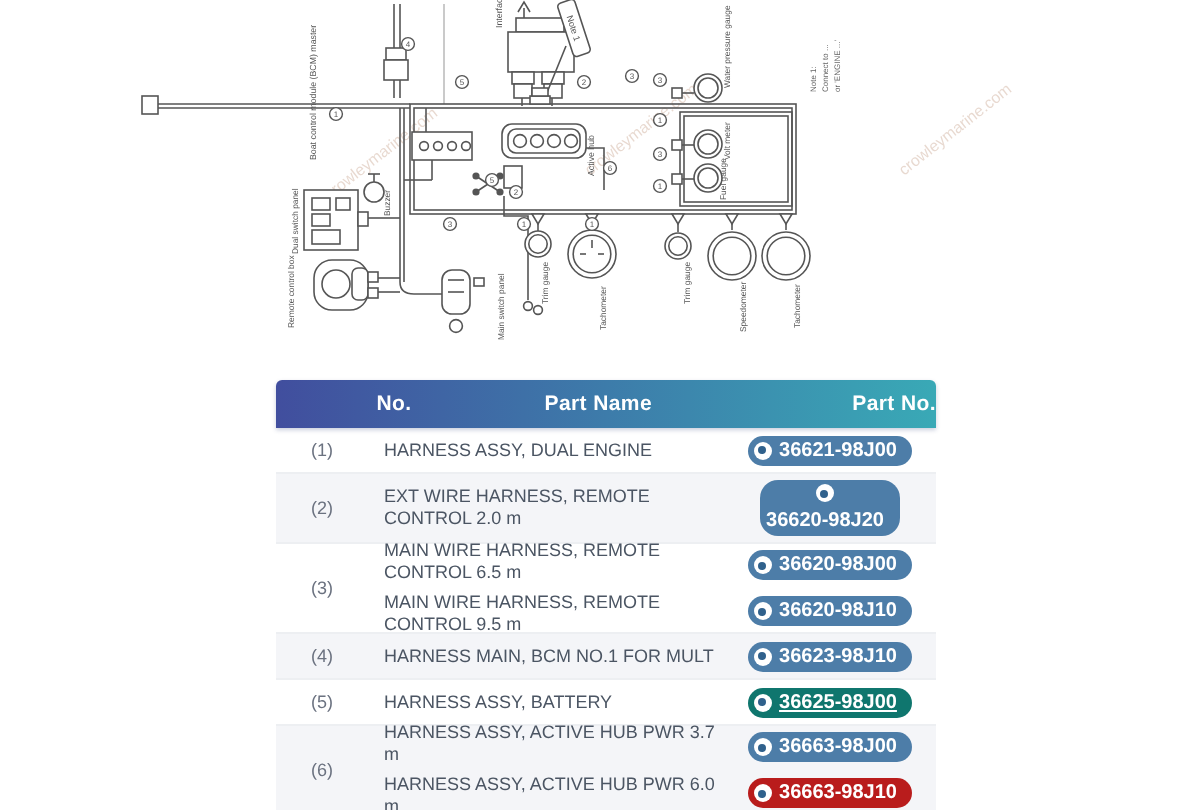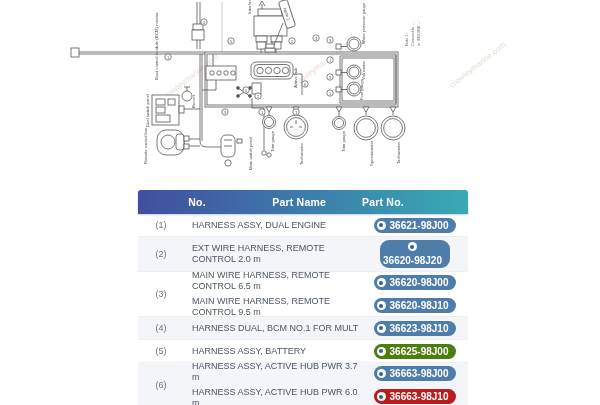--- a/index.html
+++ b/index.html
@@ -8,21 +8,21 @@
   .diagram-wrap{position:absolute;left:0;top:0;width:600px;height:188px;}
   svg text{font-family:"Liberation Sans", sans-serif;}
 
   
   .parts-table{position:absolute;left:138px;top:190px;width:330px;}
   .thead{display:flex;align-items:center;height:24px;border-radius:3px 3px 0 0;
          box-shadow:0 1px 2px rgba(40,60,120,.25);}
   .th{color:#fff;font-size:10.5px;font-weight:bold;letter-spacing:.2px;padding-left:36px;}
   .th-no{width:46px;text-align:center;}
   .th-name{flex:1;text-align:right;}
-  .th-part{width:106px;text-align:left;}
+  .th-part{width:106px;text-align:right;}
   .row{display:flex;align-items:center;border-bottom:1px solid #edeff2;min-height:22px;}
   .row.tall{height:44px;}
   .col-no{width:46px;text-align:center;font-size:9px;color:#6b7280;}
   .col-name{flex:1;padding-left:8px;display:flex;flex-direction:column;justify-content:center;gap:4px;}
   .pname{font-size:9px;color:#4b5563;line-height:11px;}
   .col-part{width:106px;display:flex;flex-direction:column;align-items:center;
             justify-content:center;gap:2px;align-self:stretch;padding:3px 0;}
   .row.tall .col-part{justify-content:space-between;align-items:center;}
   .pill{display:inline-flex;align-items:center;gap:4px;border:none;cursor:pointer;
         color:#fff;font-weight:bold;font-size:10px;padding:2px 8px 2px 3px;
@@ -304,38 +304,38 @@
             <span class="ic">
               <i style="background: rgb(48, 97, 140);"></i>
             </span>
             <span>36620-98J10</span>
           </button>
         </div>
       </div>
       <div class="row" style="background: rgb(244, 245, 248);">
         <div class="col-no">(4)</div>
         <div class="col-name">
-          <div class="pname">HARNESS DUAL, BCM NO.1 FOR MULT</div>
+          <div class="pname">HARNESS MAIN, BCM NO.1 FOR MULT</div>
         </div>
         <div class="col-part">
           <button class="pill" style="background: rgb(77, 125, 168);">
             <span class="ic">
               <i style="background: rgb(48, 97, 140);"></i>
             </span>
             <span>36623-98J10</span>
           </button>
         </div>
       </div>
       <div class="row">
         <div class="col-no">(5)</div>
         <div class="col-name">
           <div class="pname">HARNESS ASSY, BATTERY</div>
         </div>
         <div class="col-part">
-          <button class="pill" style="background: #4d7c0f;">
+          <button class="pill" style="background: #0f766e; text-decoration: underline;">
             <span class="ic">
               <i style="background: rgb(48, 97, 140);"></i>
             </span>
             <span>36625-98J00</span>
           </button>
         </div>
       </div>
       <div class="row tall" style="background: rgb(244, 245, 248);">
         <div class="col-no">(6)</div>
         <div class="col-name">

